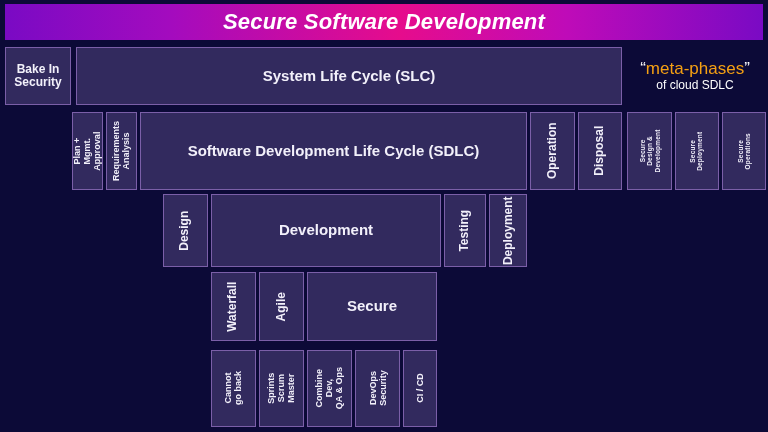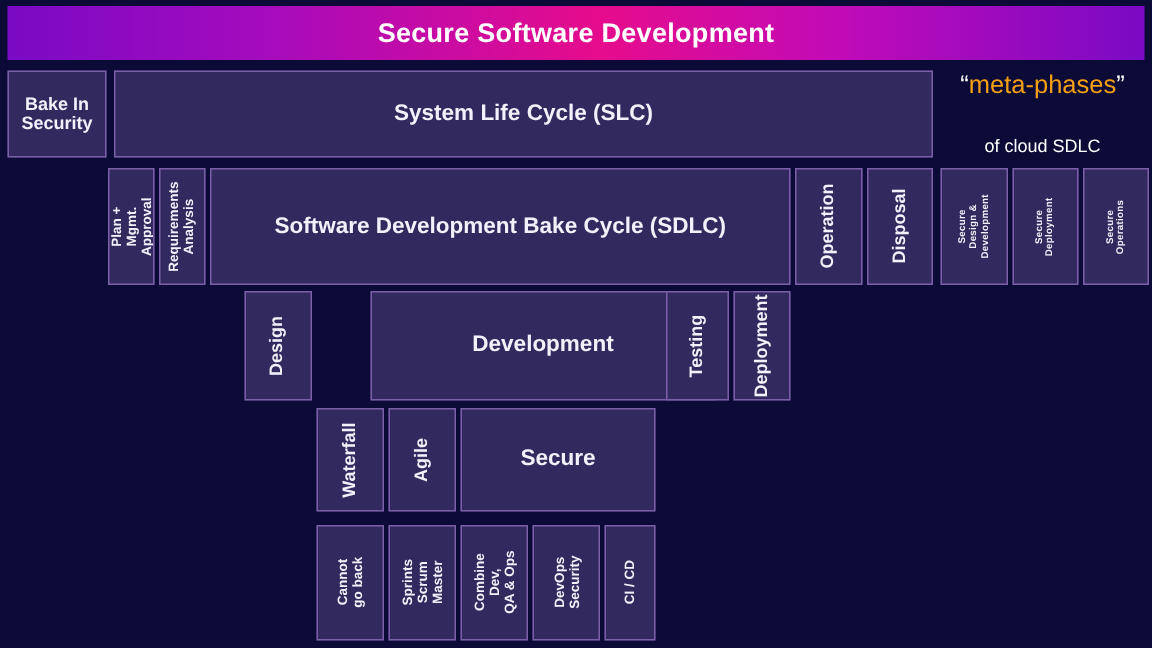--- a/index.html
+++ b/index.html
@@ -32,24 +32,25 @@
                 #a40bbe 22%,
                 #e60c8c 52%,
                 #bf0bb8 74%,
                 #7a0ac4 100%);
     display: flex;
     align-items: center;
     justify-content: center;
   }
   .title-bar .title-text {
     color: #ffffff;
-    font-size: 18px;
+    font-size: 22px;
     font-weight: bold;
     letter-spacing: 0.2px;
     white-space: nowrap;
+    font-style: italic;
   }
 
   
   .box {
     position: absolute;
     background: #322a5e;
     border: 1px solid #7b5fa8;
     display: flex;
     align-items: center;
     justify-content: center;
@@ -76,21 +77,21 @@
 
   .b-big   { font-size: 15px; font-weight: bold; }
   .b-mid   { font-size: 12px; font-weight: bold; }
   .b-small { font-size:  9px; font-weight: bold; }
   .b-tiny  { font-size:  6.5px; font-weight: bold; letter-spacing: .2px; }
 
   
   .meta-cap {
     flex-direction: column;
     align-items: center;
-    justify-content: space-between;
+    justify-content: center;
     line-height: 1.16;
   }
   .meta-cap .ln1 { font-size: 17px; white-space: nowrap; }
   .meta-cap .ln2 { font-size: 12px; white-space: nowrap; color:#ffffff; }
   .quote  { color: #ffffff; }
   .accent { color: #f5a013; }
 </style>
 </head>
 <body>
 
@@ -118,21 +119,21 @@
     <span class="lbl b-small">Plan + Mgmt.
 Approval</span>
   </div>
 
   <div class="box vert" style="left:106px; top:112px; width:31px; height:78px;">
     <span class="lbl b-small">Requirements
 Analysis</span>
   </div>
 
   <div class="box" style="left:140px; top:112px; width:387px; height:78px;">
-    <span class="lbl b-big">Software Development Bake Cycle (SDLC)</span>
+    <span class="lbl b-big">Software Development Life Cycle (SDLC)</span>
   </div>
 
   <div class="box vert" style="left:530px; top:112px; width:45px; height:78px;">
     <span class="lbl b-mid">Operation</span>
   </div>
 
   <div class="box vert" style="left:578px; top:112px; width:44px; height:78px;">
     <span class="lbl b-mid">Disposal</span>
   </div>
 
@@ -149,21 +150,21 @@
 
   <div class="box vert" style="left:722px; top:112px; width:44px; height:78px;">
     <span class="lbl b-tiny">Secure
 Operations</span>
   </div>
 
   <div class="box vert" style="left:163px; top:194px; width:45px; height:73px;">
     <span class="lbl b-mid">Design</span>
   </div>
 
-  <div class="box" style="left:211px; top:194px; width:230px; height:73px;margin-left:36px;">
+  <div class="box" style="left:211px; top:194px; width:230px; height:73px;">
     <span class="lbl b-big">Development</span>
   </div>
 
   <div class="box vert" style="left:444px; top:194px; width:42px; height:73px;">
     <span class="lbl b-mid">Testing</span>
   </div>
 
   <div class="box vert" style="left:489px; top:194px; width:38px; height:73px;">
     <span class="lbl b-mid">Deployment</span>
   </div>

